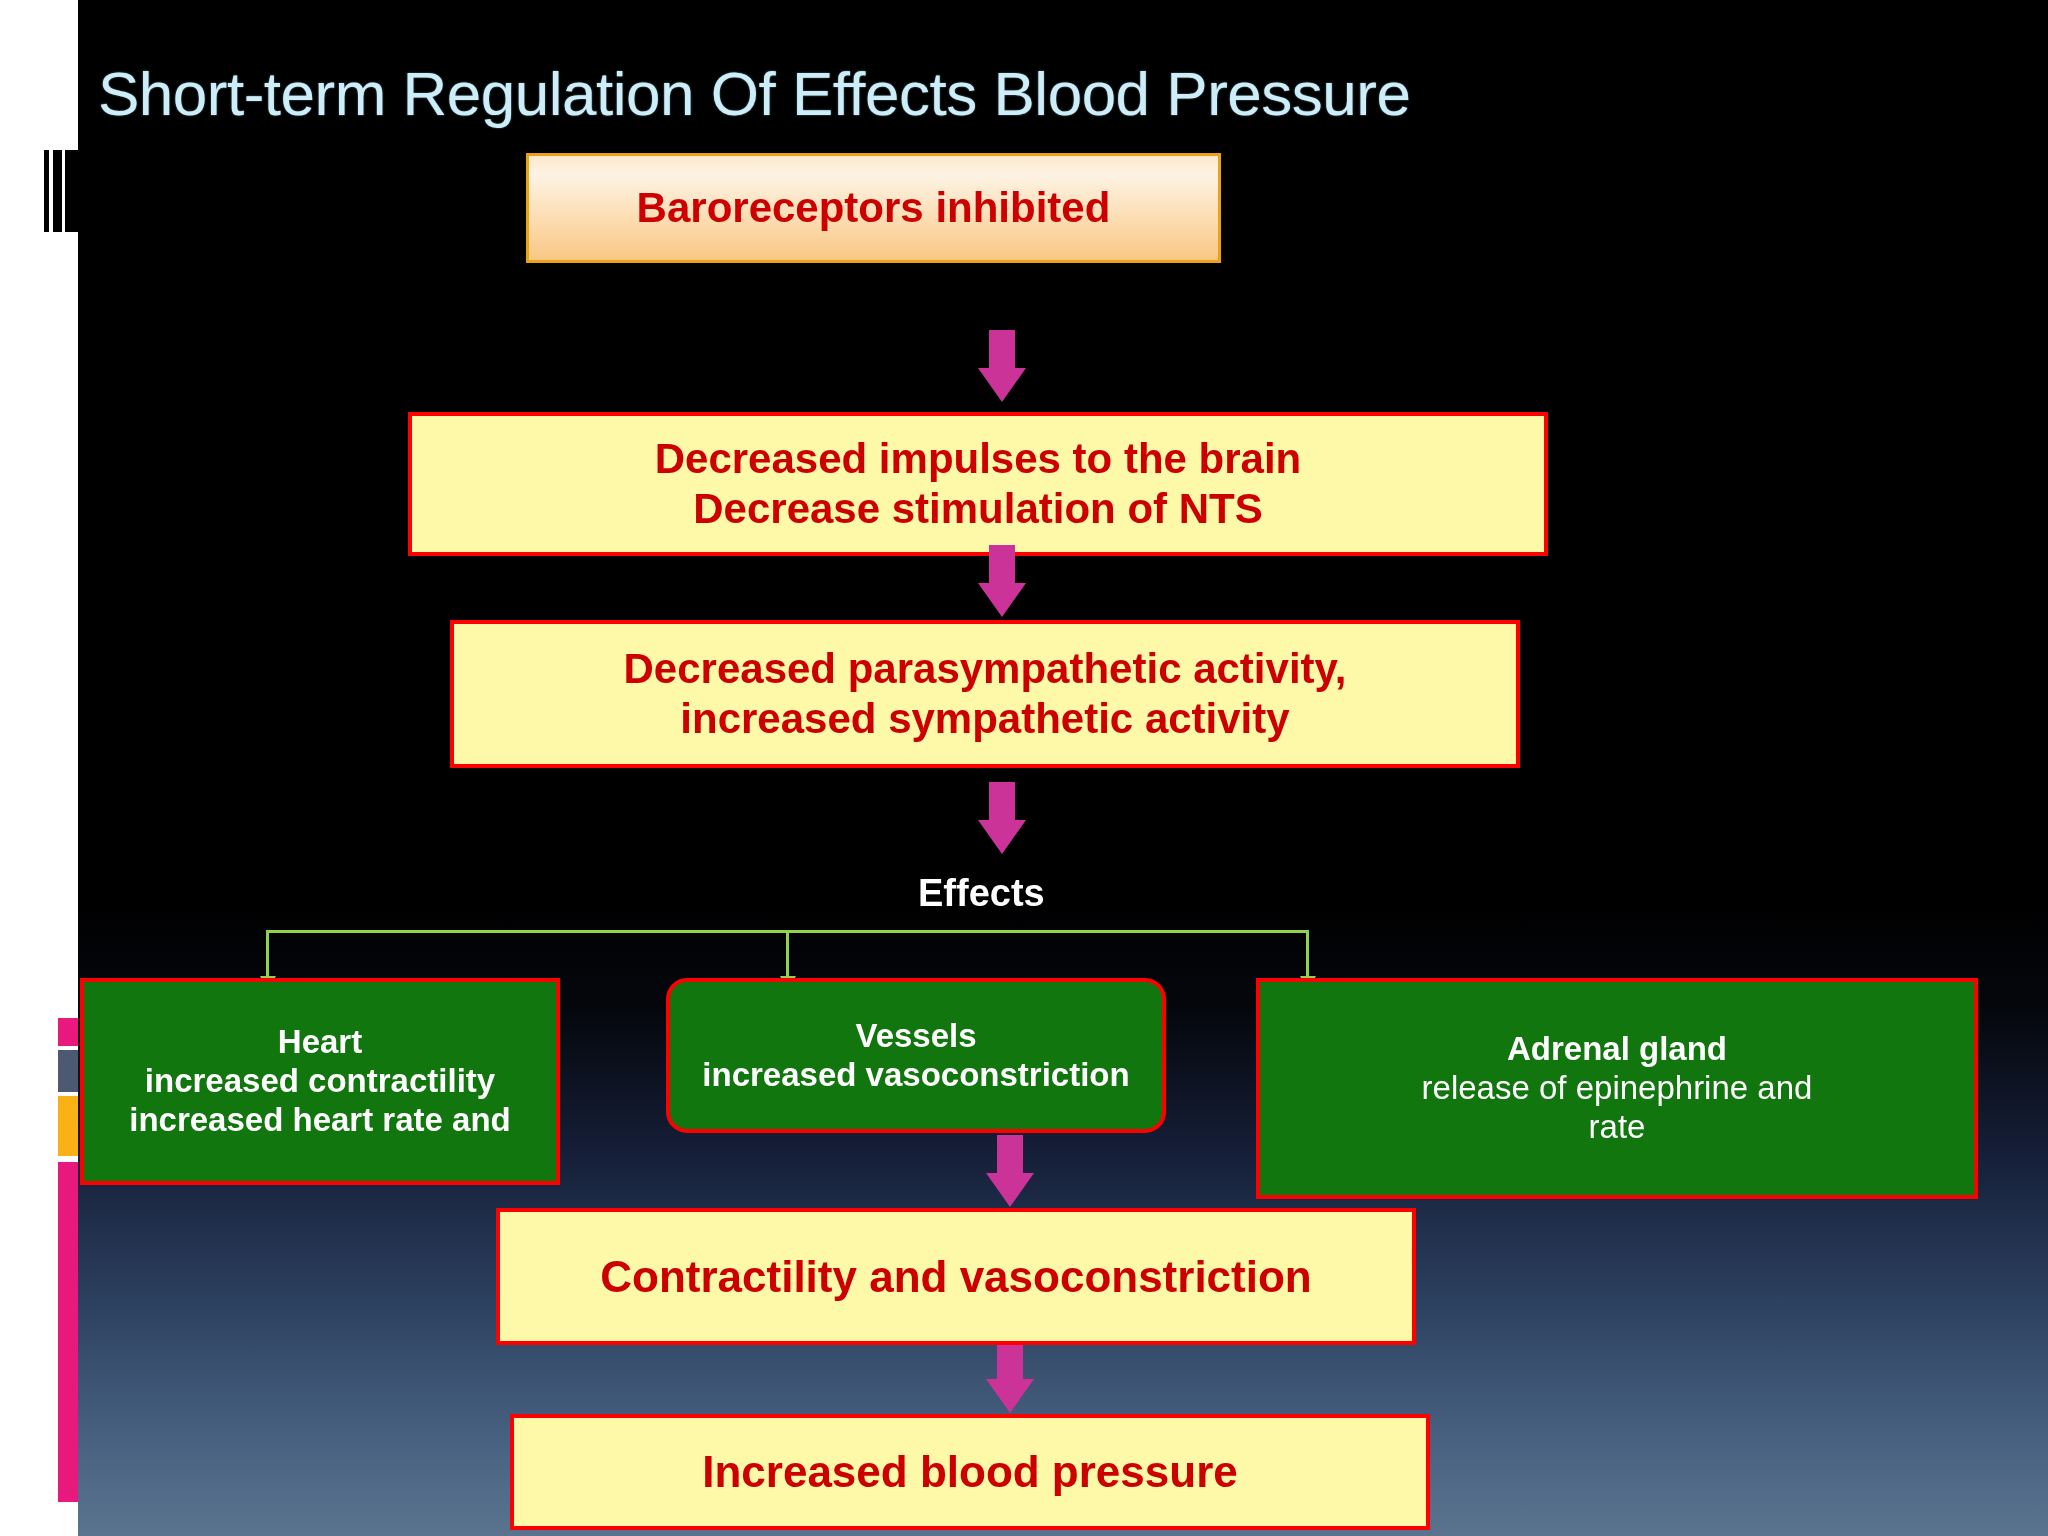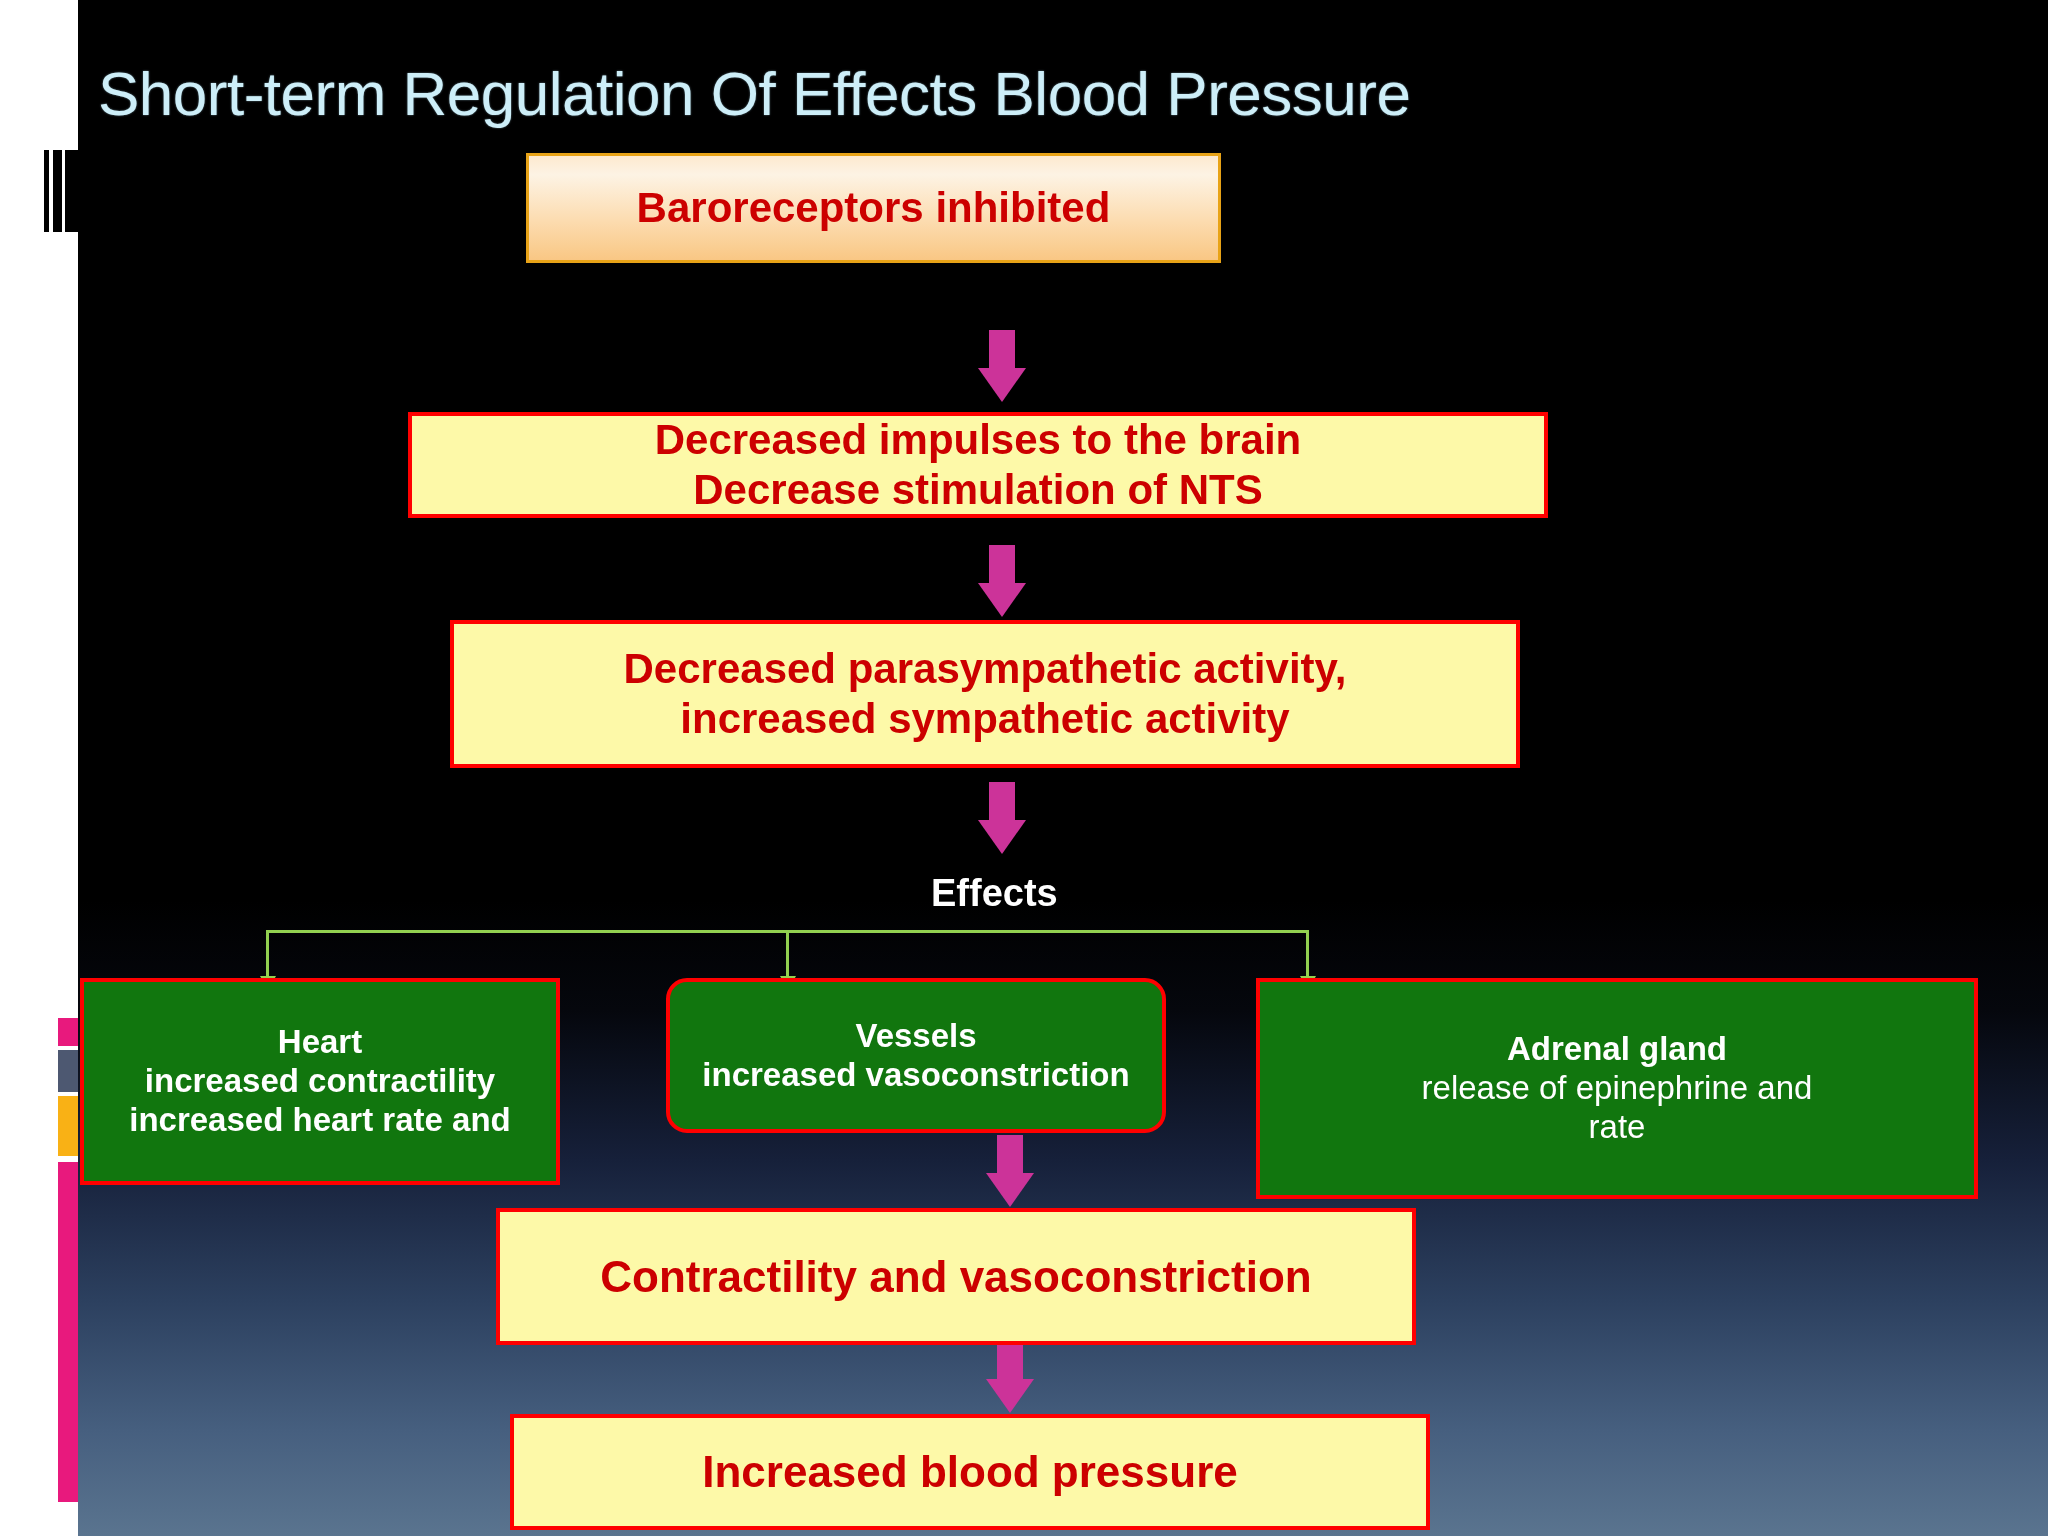--- a/index.html
+++ b/index.html
@@ -128,21 +128,20 @@
     border-top: 34px solid #cc3399;
   }
 
   
   #effects-label {
     position: absolute;
     color: #ffffff;
     font-weight: bold;
     font-size: 38px;
     white-space: nowrap;
-    margin-left: 13px;
   }
 
   .green-line {
     position: absolute;
     background: #92d050;
   }
   .green-arrowhead {
     position: absolute;
     width: 0; height: 0;
     border-left: 8px solid transparent;
@@ -172,21 +171,21 @@
 
     <div class="box box-orange" style="left:448px; top:153px; width:695px; height:110px; font-size:42px;">
       <span>Baroreceptors inhibited</span>
     </div>
 
     <div class="arrow" style="left:900px; top:330px; width:48px; height:72px;">
       <div class="shaft" style="width:26px; height:40px;"></div>
       <div class="head" style="top:38px;"></div>
     </div>
 
-    <div class="box box-yellow" style="left:330px; top:412px; width:1140px; height:106px; font-size:42px;">
+    <div class="box box-yellow" style="left:330px; top:412px; width:1140px; height:144px; font-size:42px;">
       <span>Decreased impulses to the brain</span>
       <span>Decrease stimulation of NTS</span>
     </div>
 
     <div class="arrow" style="left:900px; top:545px; width:48px; height:72px;">
       <div class="shaft" style="width:26px; height:40px;"></div>
       <div class="head" style="top:38px;"></div>
     </div>
 
     <div class="box box-yellow" style="left:372px; top:620px; width:1070px; height:148px; font-size:42px;">

